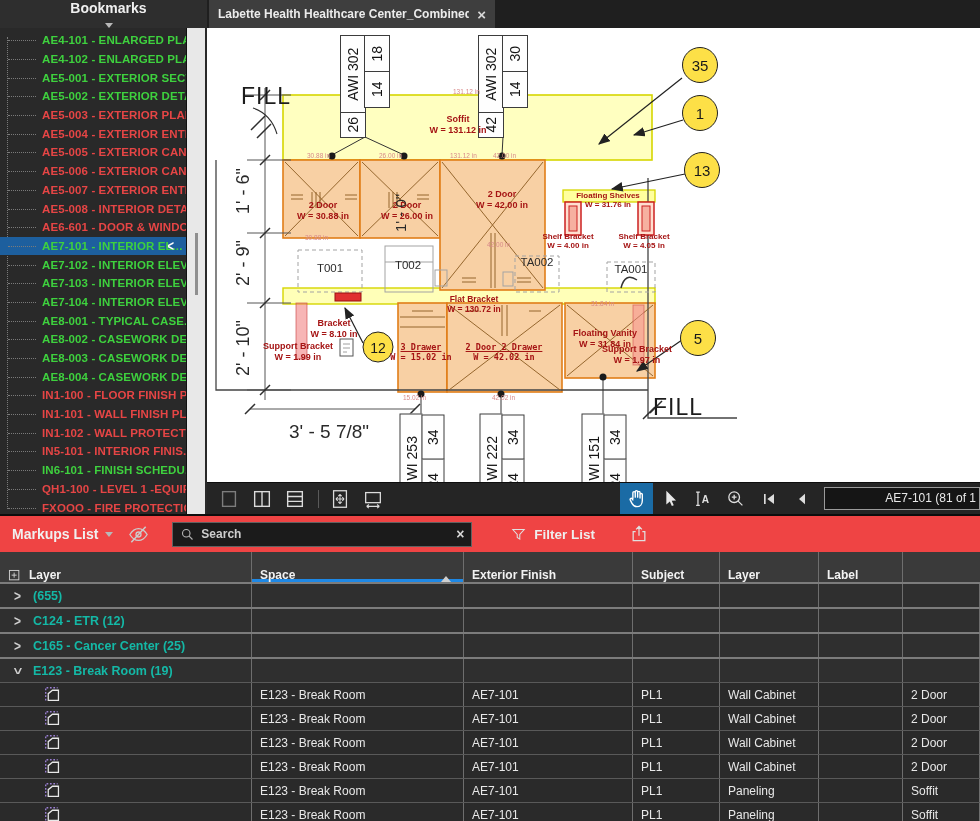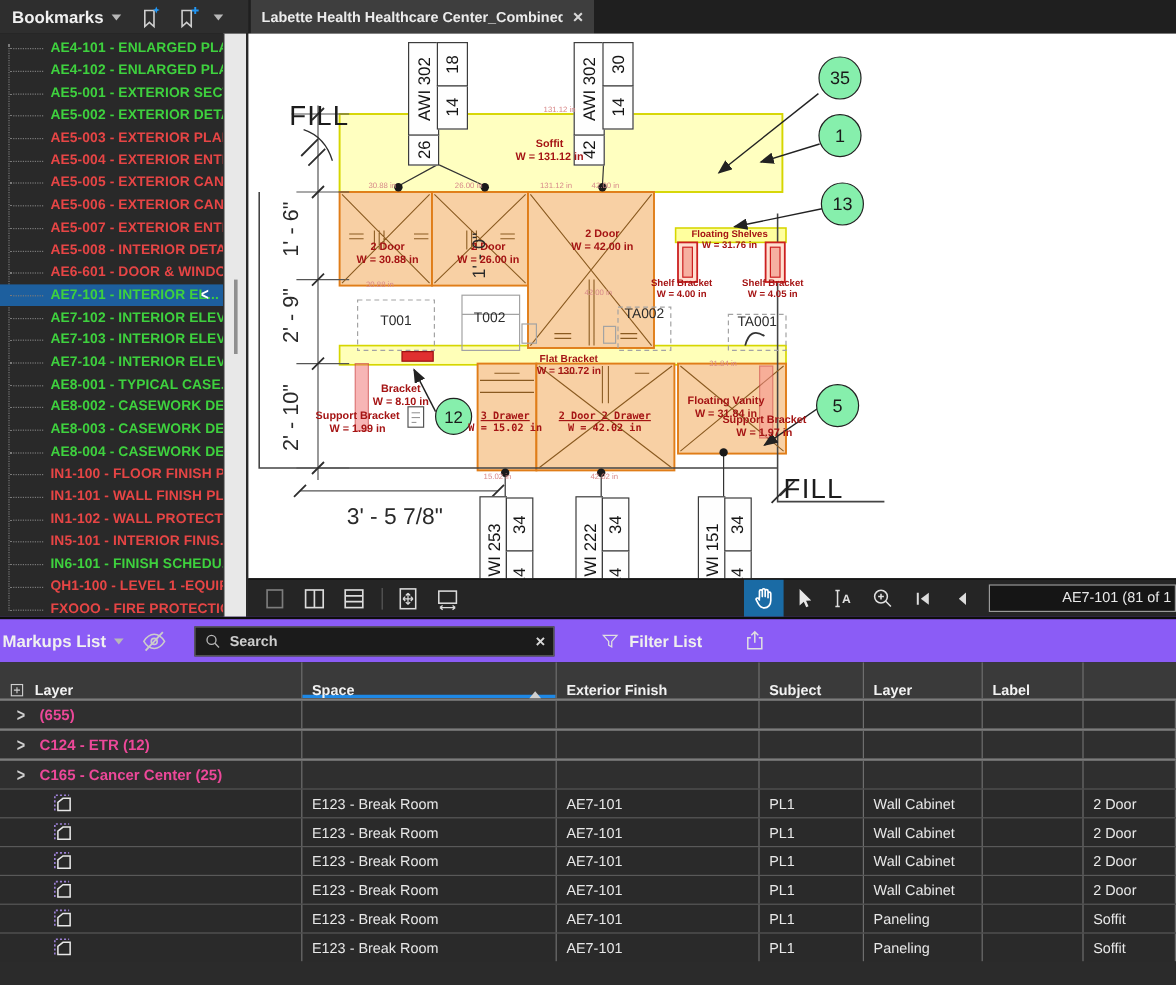--- a/index.html
+++ b/index.html
@@ -3,21 +3,21 @@
 <meta charset="utf-8">
 <style>
   * { margin:0; padding:0; box-sizing:border-box; }
   html,body { width:980px; height:821px; overflow:hidden; background:#262626;
     font-family:"Liberation Sans", sans-serif; }
 
   
   #topbar { position:absolute; left:0; top:0; width:980px; height:28px; background:#2c2c2c;
     border-bottom:1px solid #141414; }
   #bm-header { position:absolute; left:0; top:0; width:207px; height:28px; display:flex;
-    align-items:center; padding-left:10px; gap:7px; background:#2e2e2e; }
+    align-items:center; padding-left:10px; gap:7px; background:#2e2e2e;flex-direction:column; }
   #bm-header .ttl { font-size:14px; font-weight:bold; color:#f0f0f0; }
   .caret-down { width:0; height:0; border-left:4px solid transparent; border-right:4px solid transparent;
     border-top:5px solid #b8b8b8; display:inline-block; }
   #tabstrip { position:absolute; left:207px; top:0; width:773px; height:28px; background:#1f1f1f; }
   #doc-tab { position:absolute; left:2px; top:0; height:28px; width:286px; background:#3e3e3e;
     display:flex; align-items:center; padding:0 9px; gap:8px; }
   #doc-tab .tab-title { font-size:12px; font-weight:bold; color:#ececec; white-space:nowrap;
     overflow:hidden; flex:1; }
   .xglyph { color:#d8d8d8; font-size:15px; font-weight:bold; line-height:1; cursor:default; }
 
@@ -51,21 +51,21 @@
   .mono .t { text-decoration:underline; }
   .eqlabel { position:absolute; transform:translate(-50%,-50%); color:#2b2b2b; font-size:11.5px;
     white-space:nowrap; }
   .fill-txt { position:absolute; color:#1c1c1c; font-size:23px; letter-spacing:1px;
     font-family:"Liberation Sans", sans-serif; }
   .dimtxt { position:absolute; color:#2a2a2a; font-size:18px; white-space:nowrap;
     transform:translate(-50%,-50%); }
   .dimrot { transform:translate(-50%,-50%) rotate(-90deg); }
   .tinydim { position:absolute; color:#d88a8a; font-size:6.5px; white-space:nowrap; }
   .callout { position:absolute; width:36px; height:36px; border:1.6px solid #222; border-radius:50%;
-    background:#86efac; display:flex; align-items:center; justify-content:center;
+    background:#fde047; display:flex; align-items:center; justify-content:center;
     font-size:15px; color:#1a1a1a; transform:translate(-50%,-50%); }
   .callout.small { width:31px; height:31px; font-size:14px; }
   
   .tagT { position:absolute; width:104px; height:48px; transform:rotate(-90deg); }
   .tagB { position:absolute; width:90px; height:43px; transform:rotate(-90deg); }
   .trow { display:flex; }
   .tagT .trow { height:24px; } .tagB .trow { height:21.5px; }
   .tcell { border:1.5px solid #3c3c3c; background:#fefefe; display:flex; align-items:center;
     justify-content:center; font-size:14px; color:#141414; margin:-0.75px; }
   .w26{width:26px;} .w78{width:78px;} .w37{width:37px;} .sp30{width:30px;} .w45{width:45px;} .w90{width:90px;}
@@ -77,22 +77,22 @@
     margin-right:9px; flex:none; }
   .vt-sep { width:1px; height:18px; background:#5a5a5a; margin:0 9px 0 2px; flex:none; }
   .vt-right { margin-left:auto; display:flex; align-items:center; }
   .vt-btn { width:33px; height:32px; display:flex; align-items:center; justify-content:center; flex:none; }
   .vt-btn.active { background:#1a6ba5; }
   #page-field { width:156px; height:23px; background:#151515; border:1px solid #9a9a9a;
     color:#e9e9e9; font-size:12px; line-height:21px; text-align:right; padding-right:3px;
     margin-left:6px; flex:none; white-space:nowrap; overflow:hidden; }
 
   
-  #mk-toolbar { position:absolute; left:0; top:514px; width:980px; height:38px; background:#8b5cf6;
-    border-top:2px solid #0d0d0d; display:flex; align-items:center; padding:0 2px; }
+  #mk-toolbar { position:absolute; left:0; top:514px; width:980px; height:38px; background:#ef4444;
+    border-top:2px solid #0d0d0d; display:flex; align-items:center; padding:0 12px; }
   #mk-toolbar .ttl { font-size:14px; font-weight:bold; color:#f0f0f0; margin-right:7px; }
   #searchbox { width:300px; height:25px; background:#1b1b1b; border:1px solid #616161;
     display:flex; align-items:center; padding:0 7px; gap:6px; margin-left:22px; }
   #searchbox .ph { flex:1; color:#cdcdcd; font-size:12px; font-weight:bold; }
   #filter-wrap { display:flex; align-items:center; gap:7px; margin-left:38px; }
   #filter-wrap .lbl { font-size:13.5px; font-weight:bold; color:#eeeeee; }
   #export-ic { margin-left:34px; }
 
   #mk-table { position:absolute; left:0; top:552px; width:980px; height:269px; background:#2b2b2b; }
   .mkgrid { display:grid; grid-template-columns:252px 212px 169px 87px 99px 84px 77px; }
@@ -100,21 +100,21 @@
   #mk-head { height:30px; background:#3a3a3a; }
   #mk-head > div { display:flex; align-items:flex-end; font-size:12px; font-weight:bold; color:#f2f2f2;
     padding-left:8px; gap:8px; position:relative; }
   #mk-head .col-space { box-shadow:inset 0 -3px 0 #1e88e5; }
   .sort-caret { position:absolute; right:12px; width:0; height:0; border-left:5px solid transparent;
     border-right:5px solid transparent; border-bottom:6px solid #cfcfcf; }
   .mk-grouprow { height:25px; background:#2f2f2f; border-top:2px solid #7c7c7c; }
   .mk-grouprow .gcell { display:flex; align-items:center; gap:12px; padding-left:14px; }
   .mk-grouprow .chev { color:#d0d0d0; font-size:12px; font-weight:bold; transform:scaleY(1.25); }
   .mk-grouprow .chev.open { transform:rotate(90deg) scaleY(1.25); }
-  .mk-grouprow .glabel { font-size:12.5px; font-weight:bold; color:#ec4899; }
+  .mk-grouprow .glabel { font-size:12.5px; font-weight:bold; color:#14b8a6; }
   .mk-datarow { height:24px; background:#2a2a2a; border-top:1px solid #595959; }
   .mk-datarow > div { display:flex; align-items:center; font-size:12px; color:#e8e8e8; padding-left:8px; }
   .mk-datarow .lcell { padding-left:44px; }
 </style>
 </head>
 <body>
 
 <div id="topbar">
   <div id="bm-header">
     <span class="ttl">Bookmarks</span>
@@ -568,20 +568,32 @@
         <span class="chev">&gt;</span>
         <span class="glabel">C165 - Cancer Center (25)</span>
       </div>
     <div></div>
       <div></div>
       <div></div>
       <div></div>
       <div></div>
       <div></div>
   </div>
+  <div class="mk-grouprow mkgrid">
+    <div class="gcell">
+        <span class="chev open">&gt;</span>
+        <span class="glabel">E123 - Break Room (19)</span>
+      </div>
+    <div></div>
+      <div></div>
+      <div></div>
+      <div></div>
+      <div></div>
+      <div></div>
+  </div>
 
   <div class="mk-datarow mkgrid">
     <div class="lcell">
         <svg width="17" height="17" viewBox="0 0 20 20">
           <path d="M2 3 V18 M3 2 H16" stroke="#9b7fd4" stroke-width="1.6" stroke-dasharray="2,2" fill="none"></path>
           <path d="M5 17 V9 L10 5 H17 V17 Z" stroke="#e8e8e8" stroke-width="1.5" fill="none"></path>
         </svg>
       </div>
     <div>E123 - Break Room</div>
       <div>AE7-101</div>

